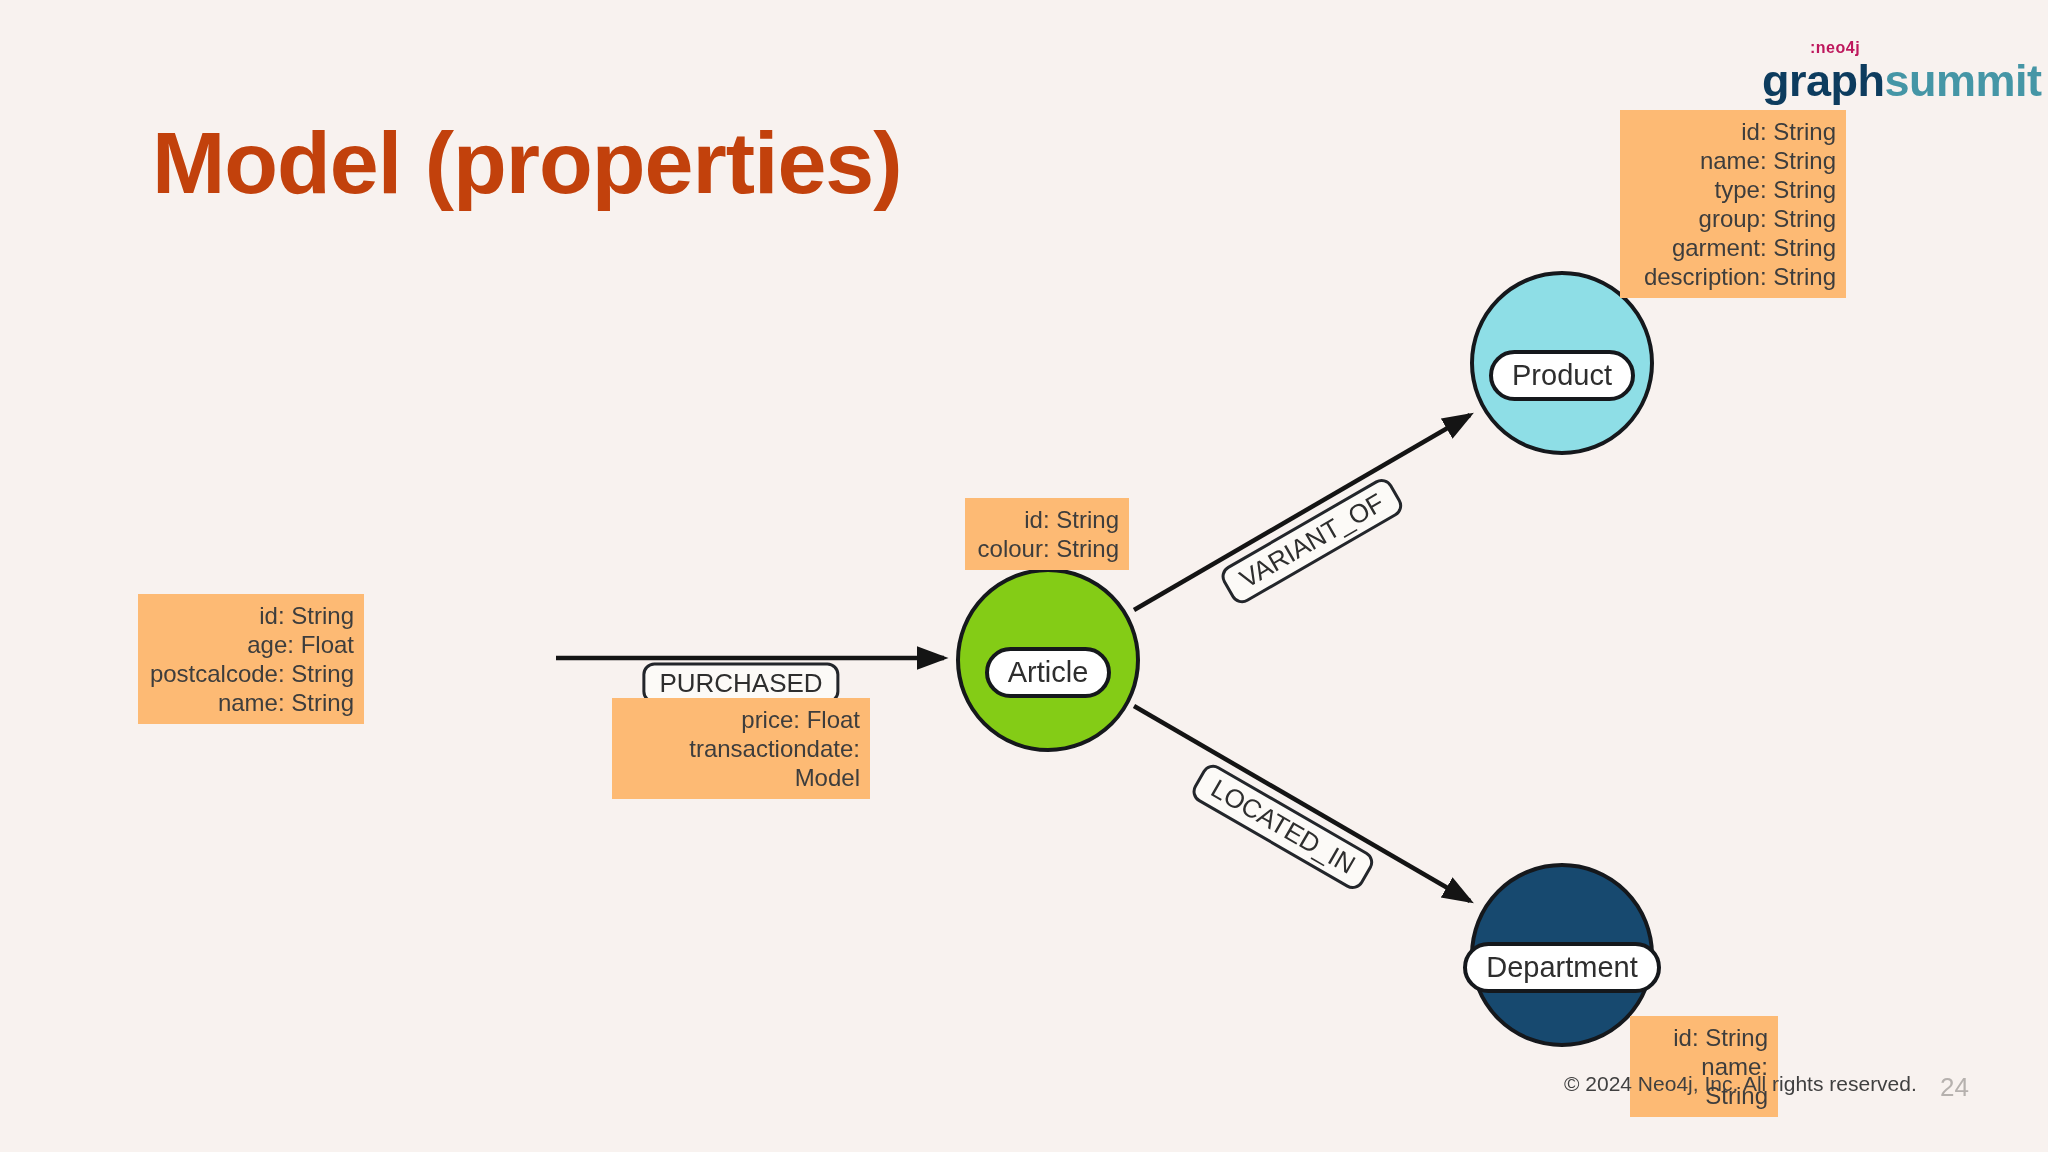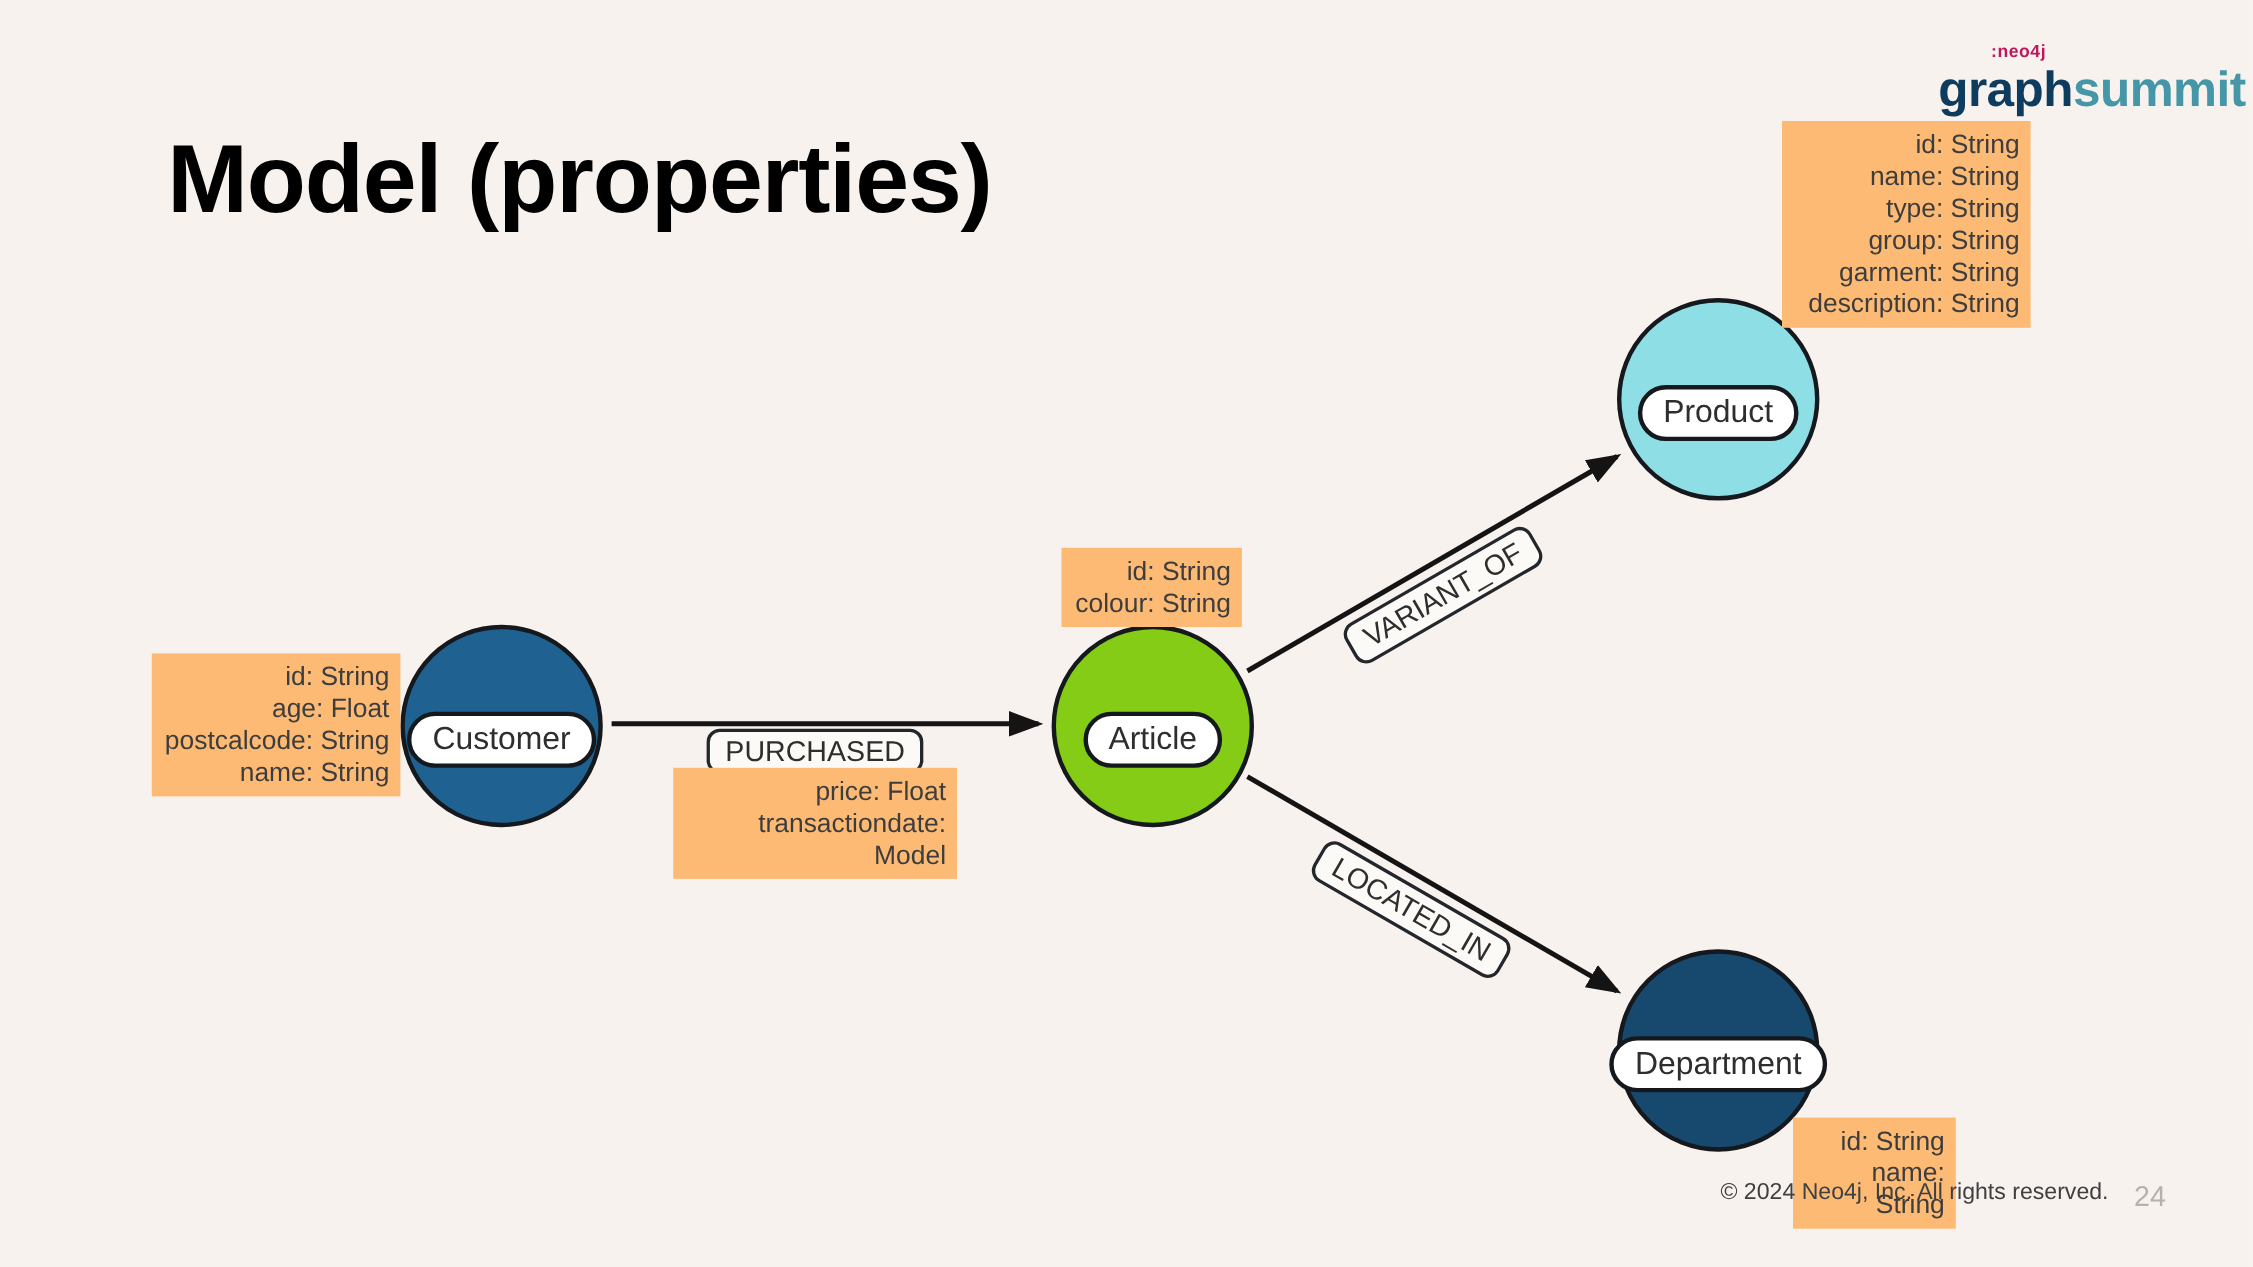--- a/index.html
+++ b/index.html
@@ -1,20 +1,20 @@
 <!DOCTYPE html>
 <html><head>
 <meta charset="utf-8">
 <style>
   html,body{margin:0;padding:0;}
   body{width:2048px;height:1152px;overflow:hidden;font-family:"Liberation Sans",sans-serif;}
   .slide{position:absolute;inset:0;width:2048px;height:1152px;background:#f8f2ef;}
 
   .title{position:absolute;left:152px;top:112px;margin:0;font-size:88px;font-weight:bold;
-         color:#000000;letter-spacing:-1px;white-space:nowrap;}
+         color:#c2410c;letter-spacing:-1px;white-space:nowrap;}
 
   
   .logo{position:absolute;left:1762px;top:40px;line-height:1;}
   .logo .mark{display:block;font-size:16px;font-weight:bold;color:#be185d;letter-spacing:.5px;margin-bottom:2px;margin-left:48px;}
   .logo .word{display:block;font-size:45px;font-weight:bold;letter-spacing:-.5px;}
   .logo .word .primary{color:#0d3c5e;}
   .logo .word .secondary{color:#4596a6;}
 
   
   svg.arrows{position:absolute;inset:0;pointer-events:none;}
@@ -67,23 +67,20 @@
     <defs>
       <marker id="ah" markerWidth="7" markerHeight="6" refX="6" refY="2.6" orient="auto" markerUnits="strokeWidth">
         <path d="M0,0 L7,2.6 L0,5.2 Z" fill="#141414"></path>
       </marker>
     </defs>
     <line x1="556" y1="658" x2="944" y2="658" stroke="#141414" stroke-width="4.5" marker-end="url(#ah)"></line>
     <line x1="1134" y1="610" x2="1470" y2="415" stroke="#141414" stroke-width="4.5" marker-end="url(#ah)"></line>
     <line x1="1134" y1="706" x2="1470" y2="901" stroke="#141414" stroke-width="4.5" marker-end="url(#ah)"></line>
   </svg>
 
-  <div class="node node-customer" style="background-color: rgb(31, 97, 144);">
-    <span class="node-pill">Customer</span>
-  </div>
   <div class="node node-article" style="background-color: #84cc16;">
     <span class="node-pill">Article</span>
   </div>
   <div class="node node-product" style="background-color: rgb(142, 222, 230);">
     <span class="node-pill">Product</span>
   </div>
   <div class="node node-department" style="background-color: rgb(23, 73, 111);">
     <span class="node-pill">Department</span>
   </div>
 

